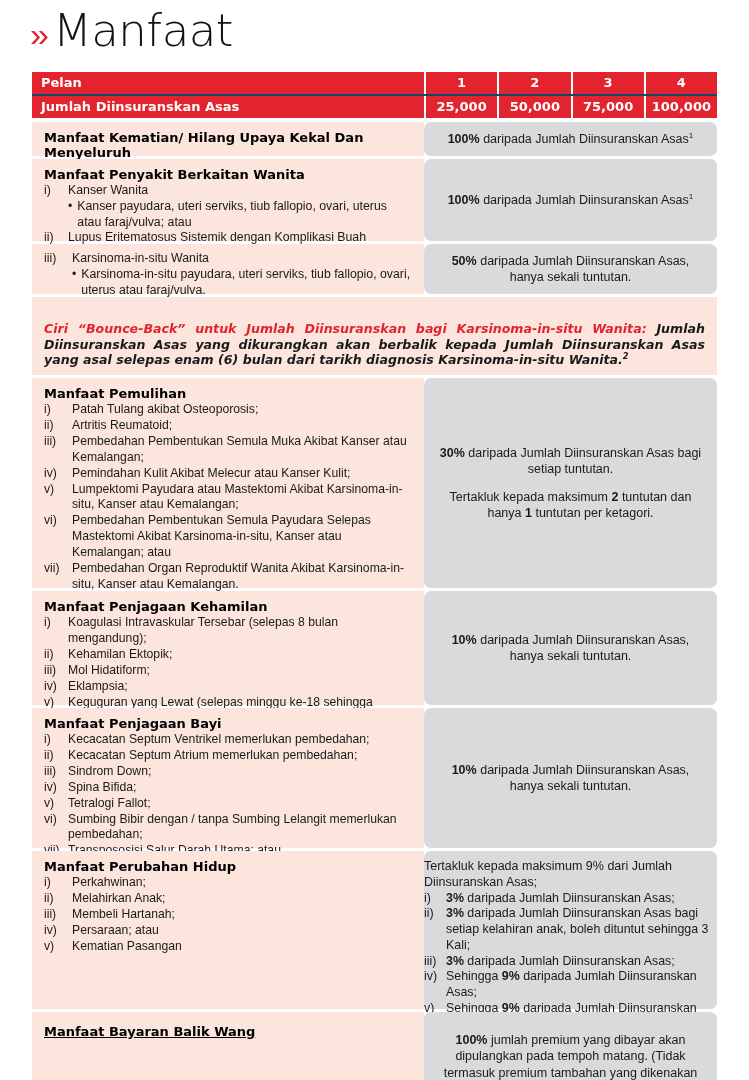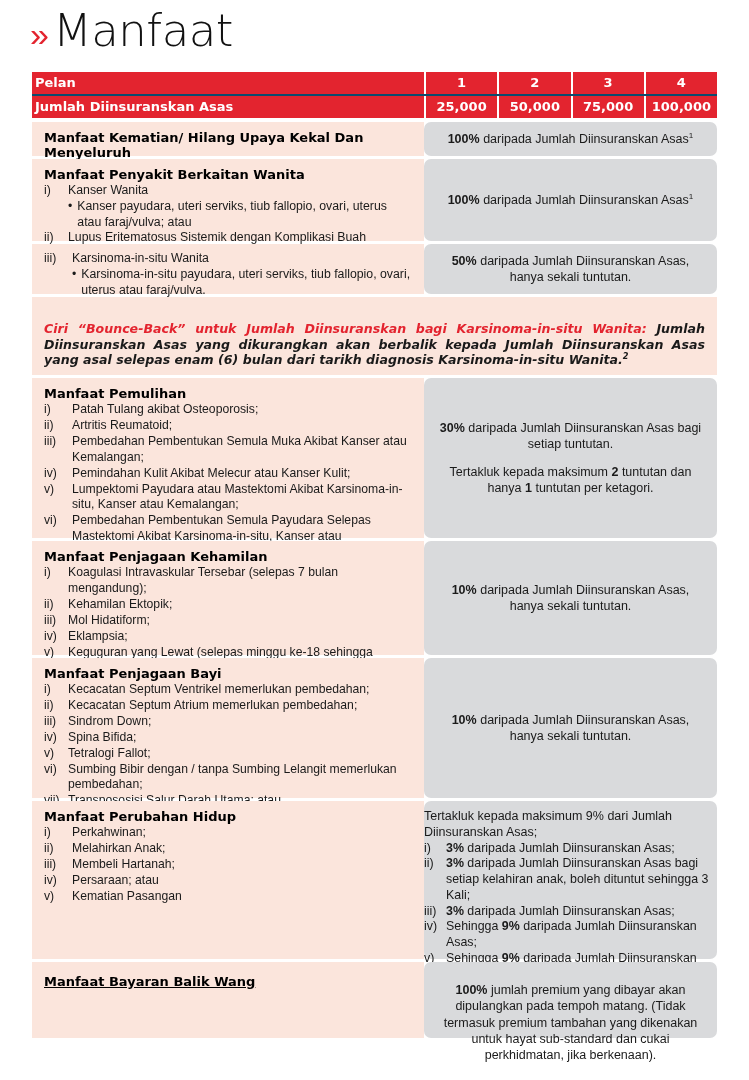--- a/index.html
+++ b/index.html
@@ -64,21 +64,21 @@
   }
 
   
   .hdr {
     background: #e3242f;
     color: #ffffff;
     font-weight: bold;
     font-family: "DejaVu Sans", sans-serif;
   }
   .hdr .cell-left {
-    padding: 3px 0 4px 3px;
+    padding: 3px 0 4px 9px;
     font-size: 13px;
     display: flex;
     align-items: center;
     text-align: center;
   }
   .hdr-plans {
     display: flex;
     flex: 1 1 auto;
   }
   .hdr-plan-cell {
@@ -306,21 +306,21 @@
     </div>
 
     <div class="spacer-thin"></div>
 
     <div class="note-row">
       <span class="note-red">Ciri “Bounce-Back” untuk Jumlah Diinsuranskan bagi Karsinoma-in-situ Wanita:</span><span> Jumlah Diinsuranskan Asas yang dikurangkan akan berbalik kepada Jumlah Diinsuranskan Asas yang asal selepas enam (6) bulan dari tarikh diagnosis Karsinoma-in-situ Wanita.</span><sup>2</sup>
     </div>
 
     <div class="spacer-thin"></div>
 
-    <div class="row brow" style="height:160px;">
+    <div class="row brow" style="height:210px;">
       <div class="cell-left compact">
         <div class="bold-head">Manfaat Pemulihan</div>
         <ul class="rlist">
           <li>
               <span class="rn w28">i)</span>
               <span class="rtxt">Patah Tulang akibat Osteoporosis;</span>
             </li>
           <li>
               <span class="rn w28">ii)</span>
               <span class="rtxt">Artritis Reumatoid;</span>
@@ -359,21 +359,21 @@
     </div>
 
     <div class="spacer-thin"></div>
 
     <div class="row brow" style="height:114px;">
       <div class="cell-left compact">
         <div class="bold-head">Manfaat Penjagaan Kehamilan</div>
         <ul class="rlist">
           <li>
               <span class="rn">i)</span>
-              <span class="rtxt">Koagulasi Intravaskular Tersebar (selepas 7 bulan mengandung);</span>
+              <span class="rtxt">Koagulasi Intravaskular Tersebar (selepas 8 bulan mengandung);</span>
             </li>
           <li>
               <span class="rn">ii)</span>
               <span class="rtxt">Kehamilan Ektopik;</span>
             </li>
           <li>
               <span class="rn">iii)</span>
               <span class="rtxt">Mol Hidatiform;</span>
             </li>
           <li>

